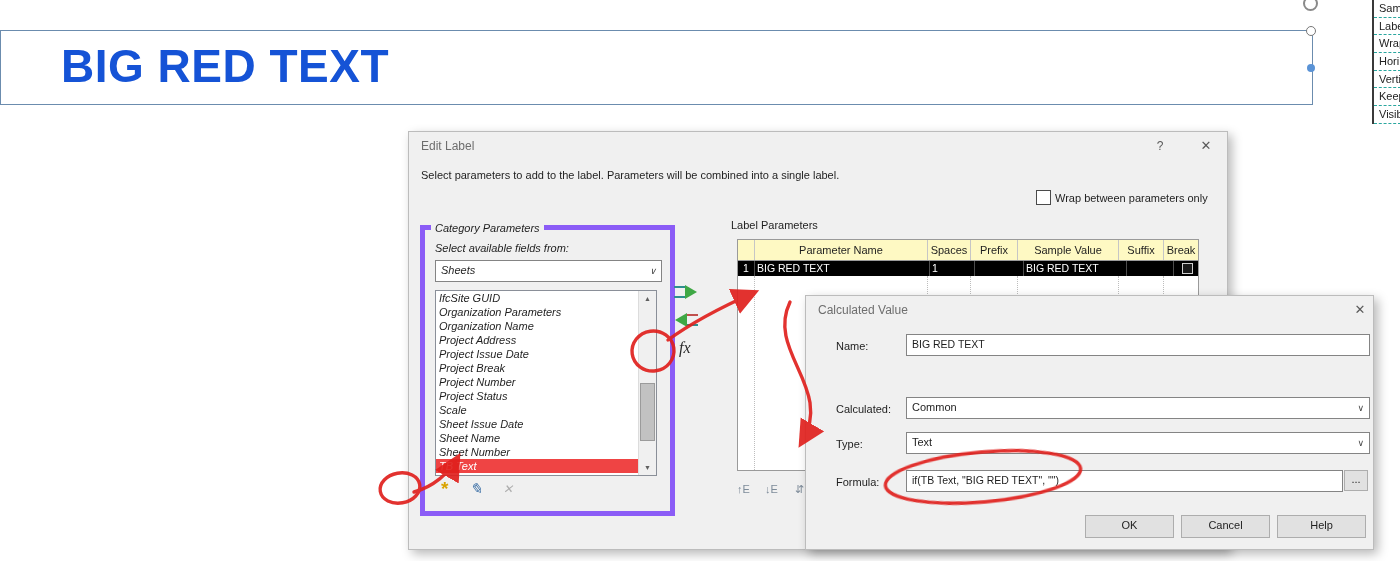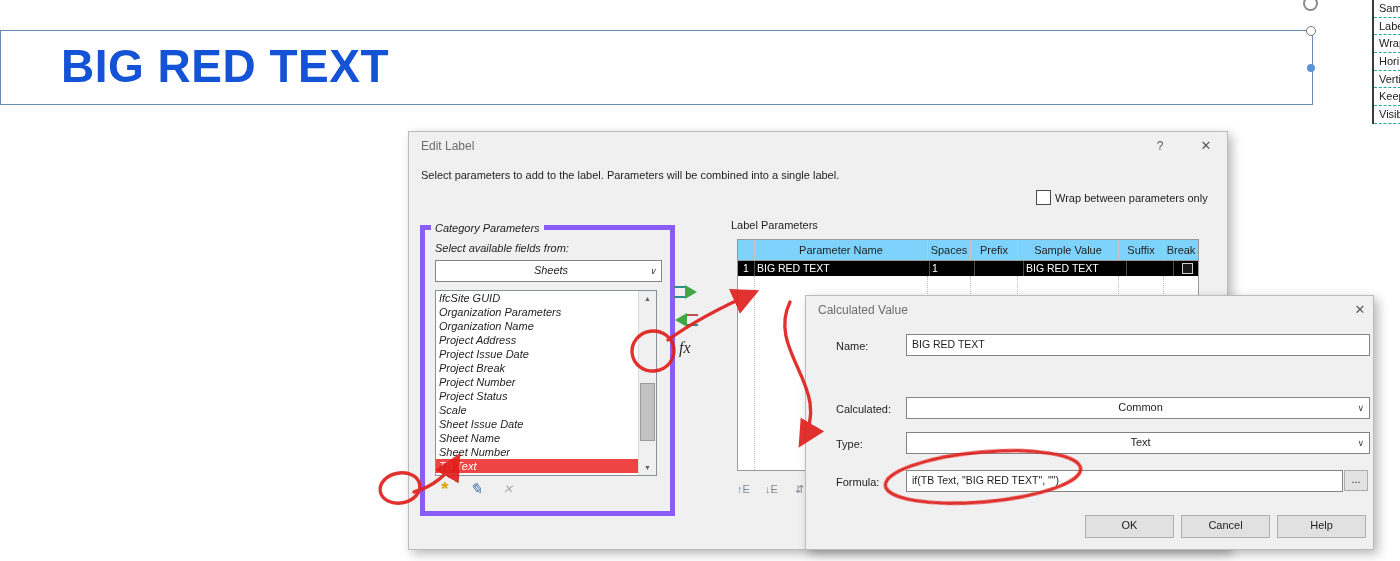--- a/index.html
+++ b/index.html
@@ -27,37 +27,37 @@
   .cv-dialog{left:805px;top:295px;width:567px;height:253px;z-index:20;}
   .dtitle{position:absolute;left:12px;top:7px;font-size:12px;color:#6e6e6e;white-space:nowrap;}
   .tbtn{position:absolute;top:6px;width:18px;height:16px;text-align:center;line-height:16px;color:#5a5a5a;font-size:12px;}
   .txt{position:absolute;white-space:nowrap;color:#1e1e1e;}
   .chk{position:absolute;width:13px;height:13px;background:#fff;border:1px solid #4a4a4a;}
 
   .group{position:absolute;border:5px solid #8b5cf6;font-style:italic;}
   .gtitle{position:absolute;left:6px;top:-8px;background:#f0f0f0;padding:0 4px;white-space:nowrap;}
 
   .combo{position:absolute;height:20px;line-height:18px;background:#fff;border:1px solid #848484;
-         padding-left:5px;white-space:nowrap;overflow:hidden;text-align:center;}
+         padding-left:5px;white-space:nowrap;overflow:hidden;}
   .chev{position:absolute;right:5px;top:1px;font-size:9px;color:#444;}
 
   .listbox{position:absolute;background:#fff;border:1px solid #8a8f98;overflow:hidden;}
   .li{height:14px;line-height:14px;padding-left:3px;white-space:nowrap;font-size:11px;}
   .li.sel{background:#ef4444;color:#fff;}
   .sb{position:absolute;top:0;right:0;bottom:0;width:17px;background:#f0f0f0;border-left:1px solid #dcdcdc;}
   .sb-btn{position:absolute;left:0;right:0;height:15px;text-align:center;line-height:15px;font-size:7px;color:#606060;}
   .sb-btn.bottom{bottom:0;}
   .sb-thumb{position:absolute;left:1px;right:1px;top:92px;height:56px;background:#c2c2c2;border:1px solid #9b9b9b;}
 
   .ibtn{position:absolute;width:22px;height:22px;text-align:center;line-height:22px;}
   .midbtn{position:absolute;width:26px;height:16px;}
   .fx-btn{position:absolute;font-family:"Liberation Serif",serif;font-style:italic;font-size:16px;color:#2b2b2b;}
 
   .ptable{position:absolute;left:328px;top:107px;width:460px;height:230px;background:#fff;border:1px solid #9a9a9a;}
-  .thead{display:flex;height:20px;background:#7dd3fc;border-bottom:1px solid #9a9a9a;}
+  .thead{display:flex;height:20px;background:#fef9c3;border-bottom:1px solid #9a9a9a;}
   .th{line-height:20px;text-align:center;border-right:1px solid #c6c6c6;overflow:hidden;white-space:nowrap;}
   .trow{display:flex;height:15px;background:#000;color:#fff;}
   .td{line-height:15px;padding-left:2px;border-right:1px solid #4d4d4d;overflow:hidden;white-space:nowrap;font-size:10.5px;}
   .c0{width:16px;flex:none;text-align:center;padding-left:0;}
   .c1{width:172px;flex:none;}
   .c2{width:42px;flex:none;}
   .c3{width:46px;flex:none;}
   .c4{width:100px;flex:none;}
   .c5{width:44px;flex:none;}
   .c6{flex:1;border-right:none;}

